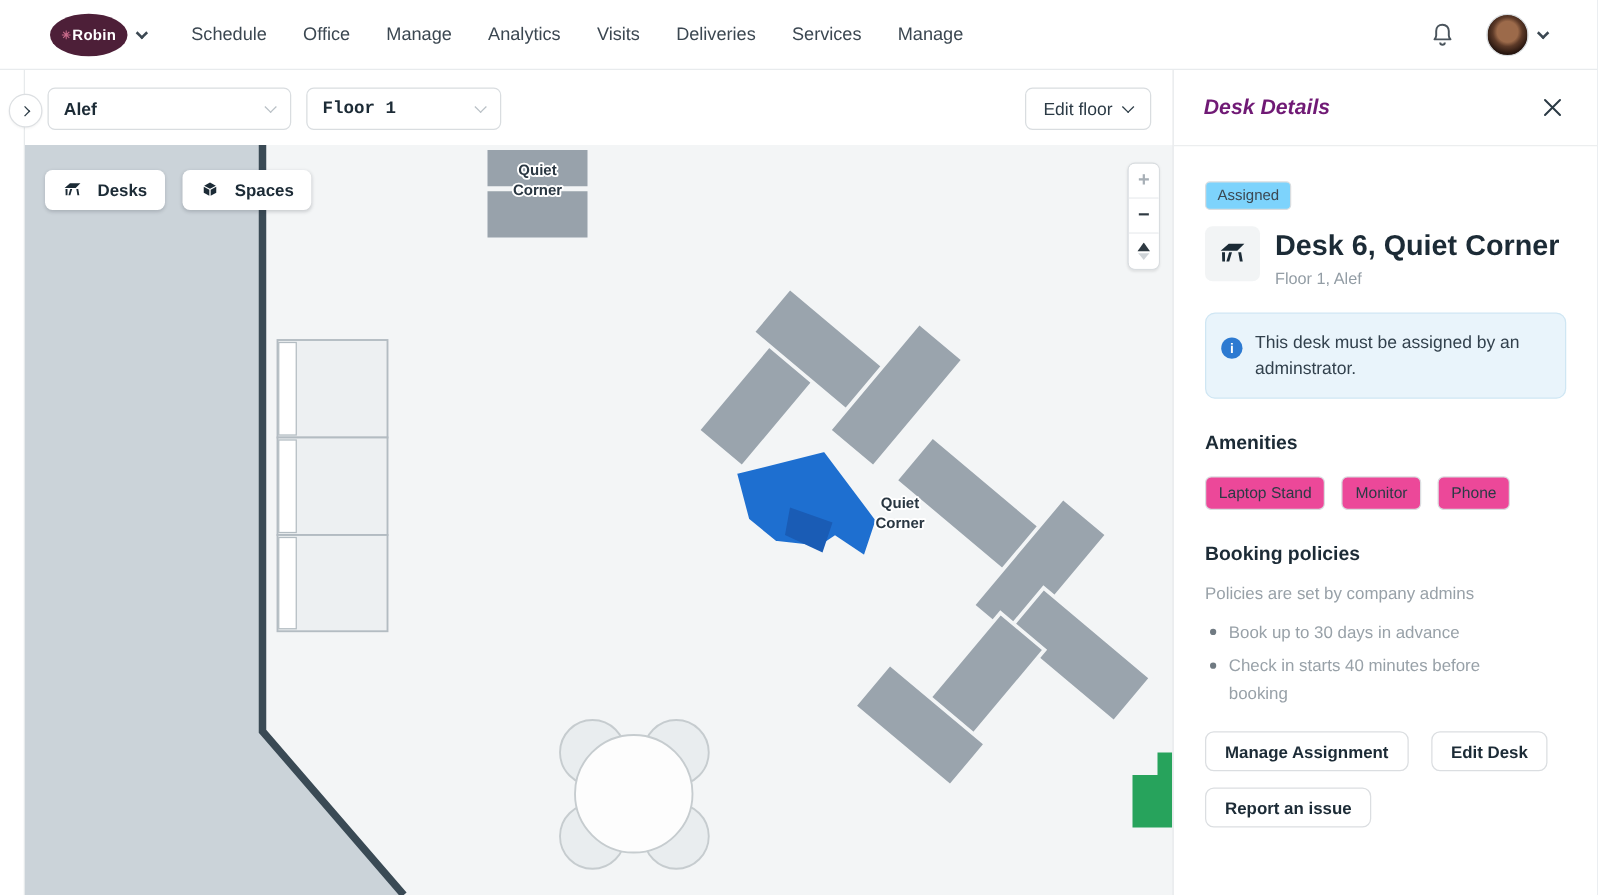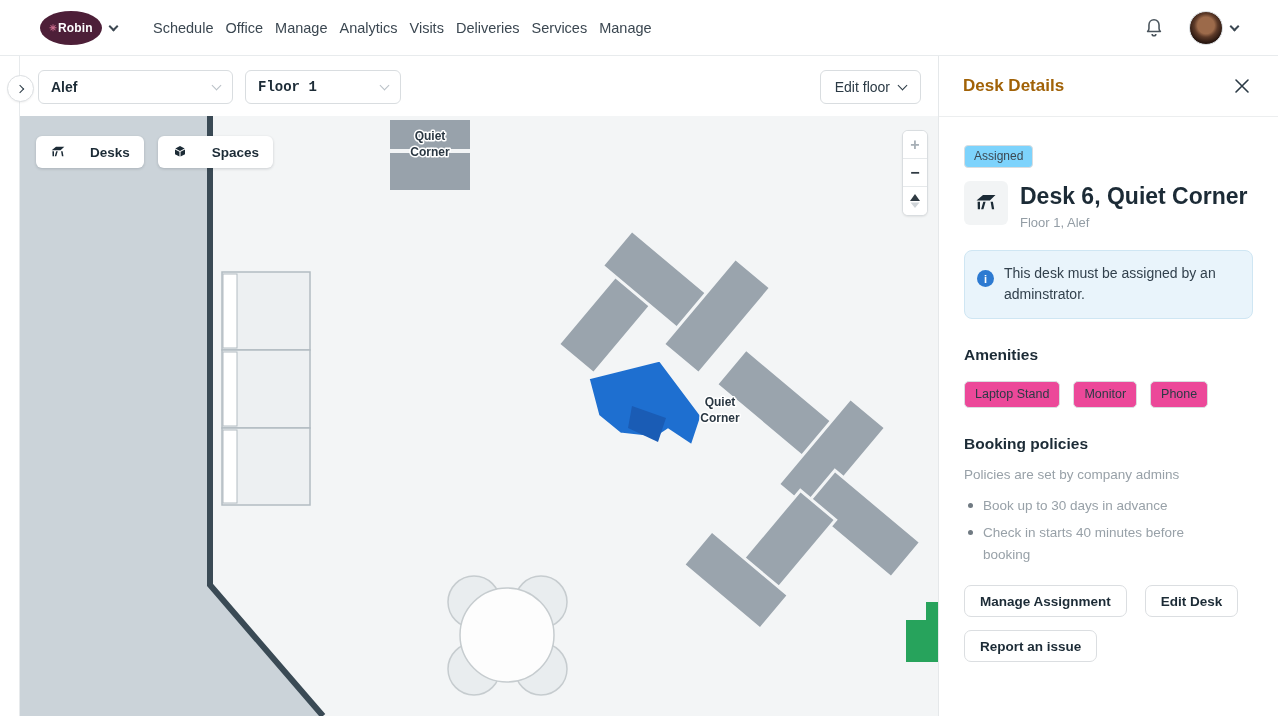--- a/index.html
+++ b/index.html
@@ -9,21 +9,21 @@
   
   .topnav { position:absolute; left:0; top:0; width:1278px; height:56px; background:#fff;
             border-bottom:1px solid #e8ebed; display:flex; align-items:center; z-index:30; }
   .logo-wrap { display:flex; align-items:center; margin-left:40px; cursor:pointer; }
   .logo-pill { width:62px; height:34px; background:#4d1f38; border-radius:50%/50%; display:flex;
                align-items:center; justify-content:center; }
   .logo-pill span { color:#fff; font-size:12px; font-weight:bold; letter-spacing:.2px; }
   .logo-pill .spark { color:#c86a8a; font-size:9px; margin-right:1px; }
   .chev { display:inline-block; width:7px; height:7px; border-right:2px solid #3c4852;
           border-bottom:2px solid #3c4852; transform:rotate(45deg); margin-left:8px; margin-top:-3px; }
-  .nav-items { display:flex; gap:12px; margin-left:36px; }
+  .nav-items { display:flex; gap:29px; margin-left:36px; }
   .nav-items span { font-size:14.5px; font-weight:500; color:#3b4751; cursor:pointer; }
   .nav-right { margin-left:auto; display:flex; align-items:center; margin-right:40px; gap:24px; }
   .bell { width:22px; height:24px; cursor:pointer; }
   .avatar-wrap { display:flex; align-items:center; cursor:pointer; }
   .avatar { width:34px; height:34px; border-radius:50%;
             background:radial-gradient(circle at 50% 42%, #9c6a4a 0 34%, #5d3a28 48%, #26150f 72%);
             border:1px solid #d8dcdf; }
 
   
   .leftrail { position:absolute; left:0; top:56px; width:20px; bottom:0; background:#fff;
@@ -46,41 +46,41 @@
   .edit-floor { position:absolute; right:17px; top:14px; height:34px; background:#fff;
                 border:1px solid #d9dde0; border-radius:6px; display:flex; align-items:center;
                 padding:0 14px; gap:9px; cursor:pointer; }
   .edit-floor .lbl { font-size:14px; font-weight:500; color:#2b3a45; }
   .edit-floor .dd-chev { border-color:#2b3a45; margin-top:-3px; }
 
   
   .map { position:absolute; left:20px; top:116px; width:918px; height:600px; background:#cbd3d9; overflow:hidden; }
   .map-toggles { position:absolute; left:16px; top:20px; display:flex; gap:14px; z-index:5; }
   .toggle-btn { background:#fff; border:none; border-radius:6px; height:32px; padding:0 14px;
-                display:flex; align-items:center; gap:24px; font-size:13.5px; font-weight:600; color:#1c2b36;
+                display:flex; align-items:center; gap:12px; font-size:13.5px; font-weight:600; color:#1c2b36;
                 box-shadow:0 1px 3px rgba(20,30,40,.18); cursor:pointer; font-family:inherit; }
   .toggle-btn svg { width:16px; height:16px; }
   .zoomctl { position:absolute; left:882px; top:14px; width:26px; z-index:5; background:#fff;
              border:1px solid #d9dde0; border-radius:6px; overflow:hidden;
              box-shadow:0 1px 2px rgba(0,0,0,.08); }
   .zoomctl .zbtn { width:100%; height:28px; background:#fff; border:none; border-bottom:1px solid #e6e9eb;
                    font-size:16px; font-weight:bold; cursor:pointer; display:flex; align-items:center;
                    justify-content:center; font-family:inherit; }
   .zoomctl .zbtn:last-child { border-bottom:none; }
   .zin { color:#a7afb6; }
   .zout { color:#2f3a42; }
   .map-label { font-size:12px; font-weight:bold; fill:#2a3742; text-anchor:middle;
                paint-order:stroke; stroke:#ffffff; stroke-width:3px; stroke-linejoin:round; }
 
   
   .panel { position:absolute; right:0; top:56px; width:340px; bottom:0; background:#fff;
            border-left:1px solid #e5e8ea; z-index:20; }
   .panel-header { height:61px; display:flex; align-items:center; padding:0 24px;
                   border-bottom:1px solid #eceeef; }
-  .panel-title { font-size:17px; font-weight:bold; color:#a16207; }
+  .panel-title { font-size:17px; font-weight:bold; color:#701a75;font-style:italic; }
   .close-btn { margin-left:auto; background:none; border:none; cursor:pointer; padding:4px; line-height:0; }
   .panel-body { padding:28px 25px 0 25px; }
   .badge { display:inline-block; border:1px solid #d9dde0; border-radius:4px; padding:3px 9px 4px;
            font-size:12px; font-weight:500; color:#3c4852; background:#7dd3fc; }
   .desk-row { display:flex; margin-top:13px; gap:12px; }
   .desk-tile { width:44px; height:44px; background:#f2f4f5; border-radius:6px; display:flex;
                align-items:center; justify-content:center; flex:none; }
   .desk-tile svg { width:24px; height:24px; }
   .desk-name { font-size:23px; font-weight:bold; color:#1c2b36; margin-top:2px; }
   .desk-loc { font-size:13px; color:#939da5; margin-top:5px; }

